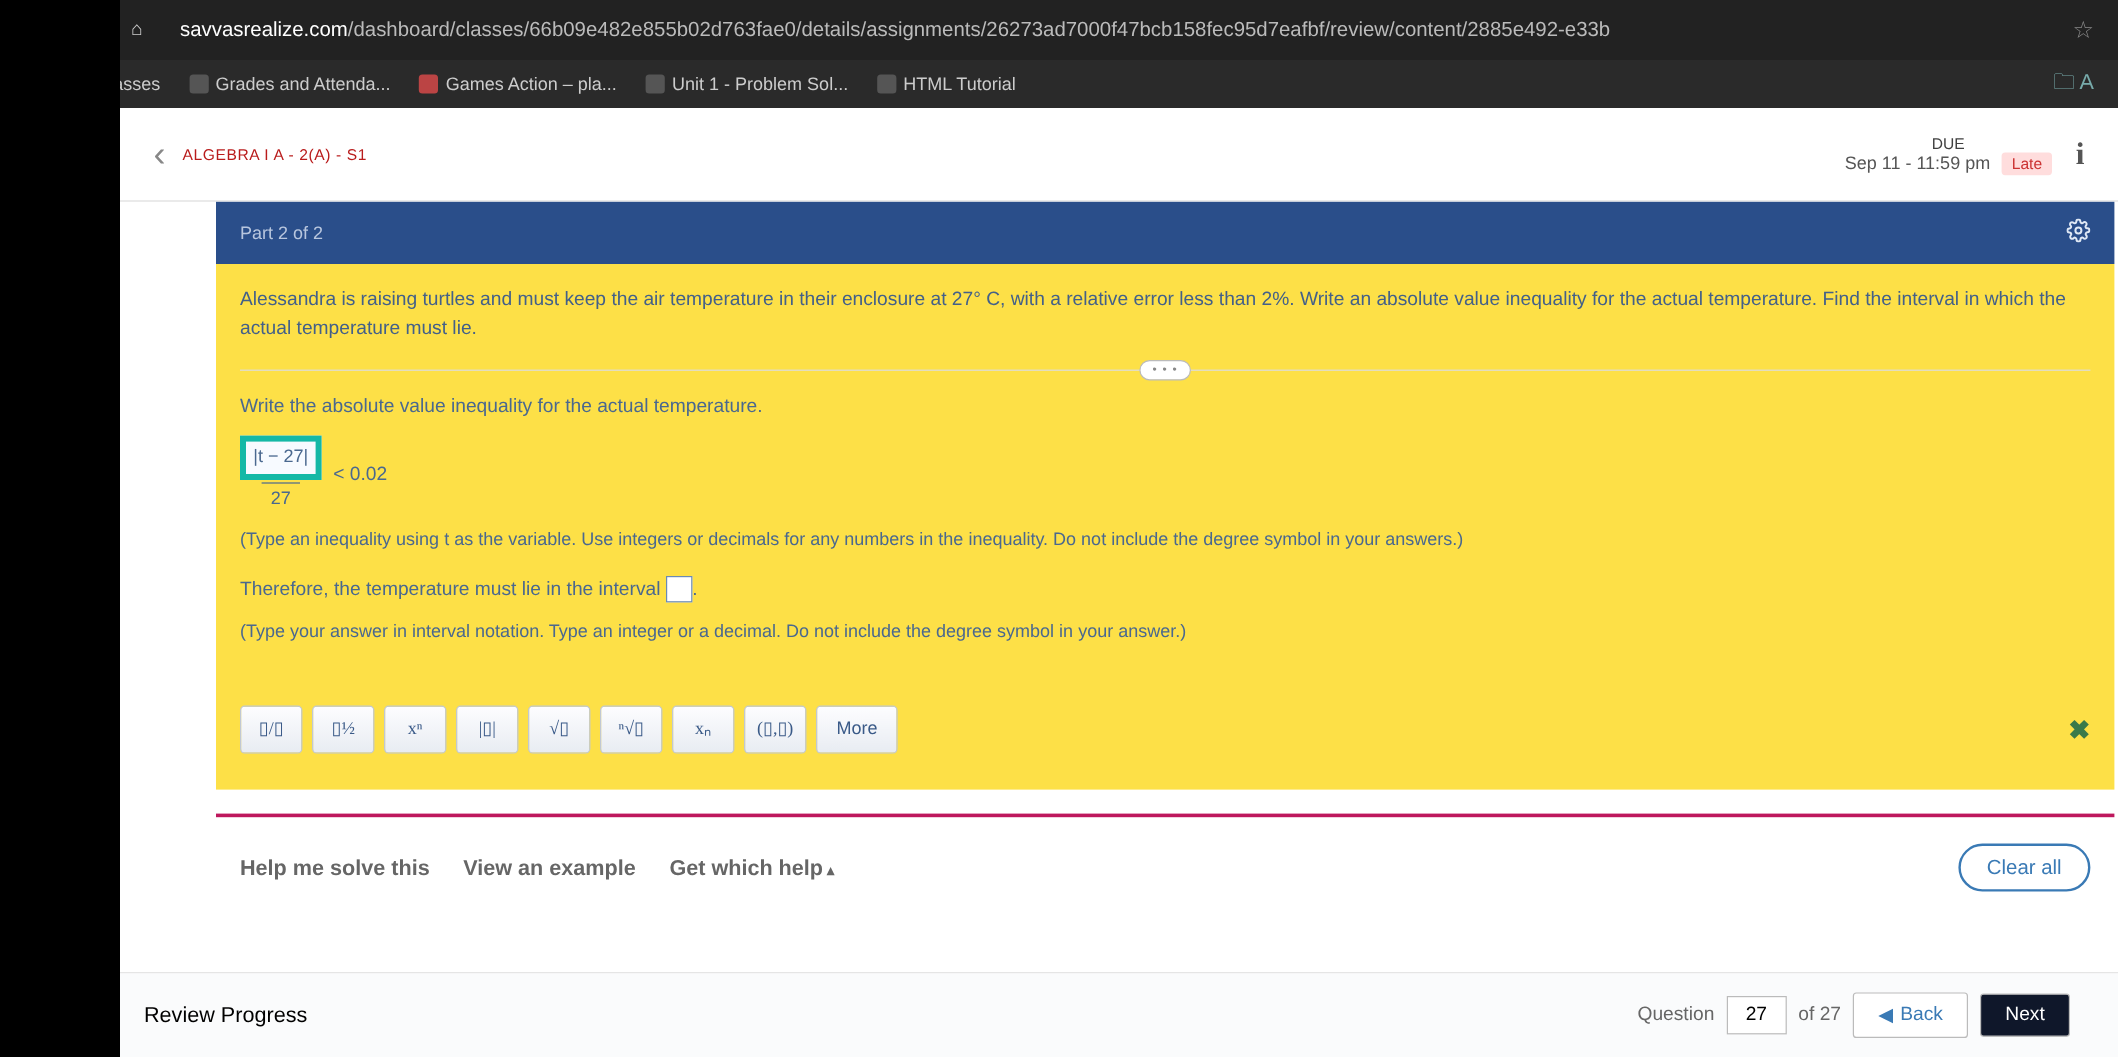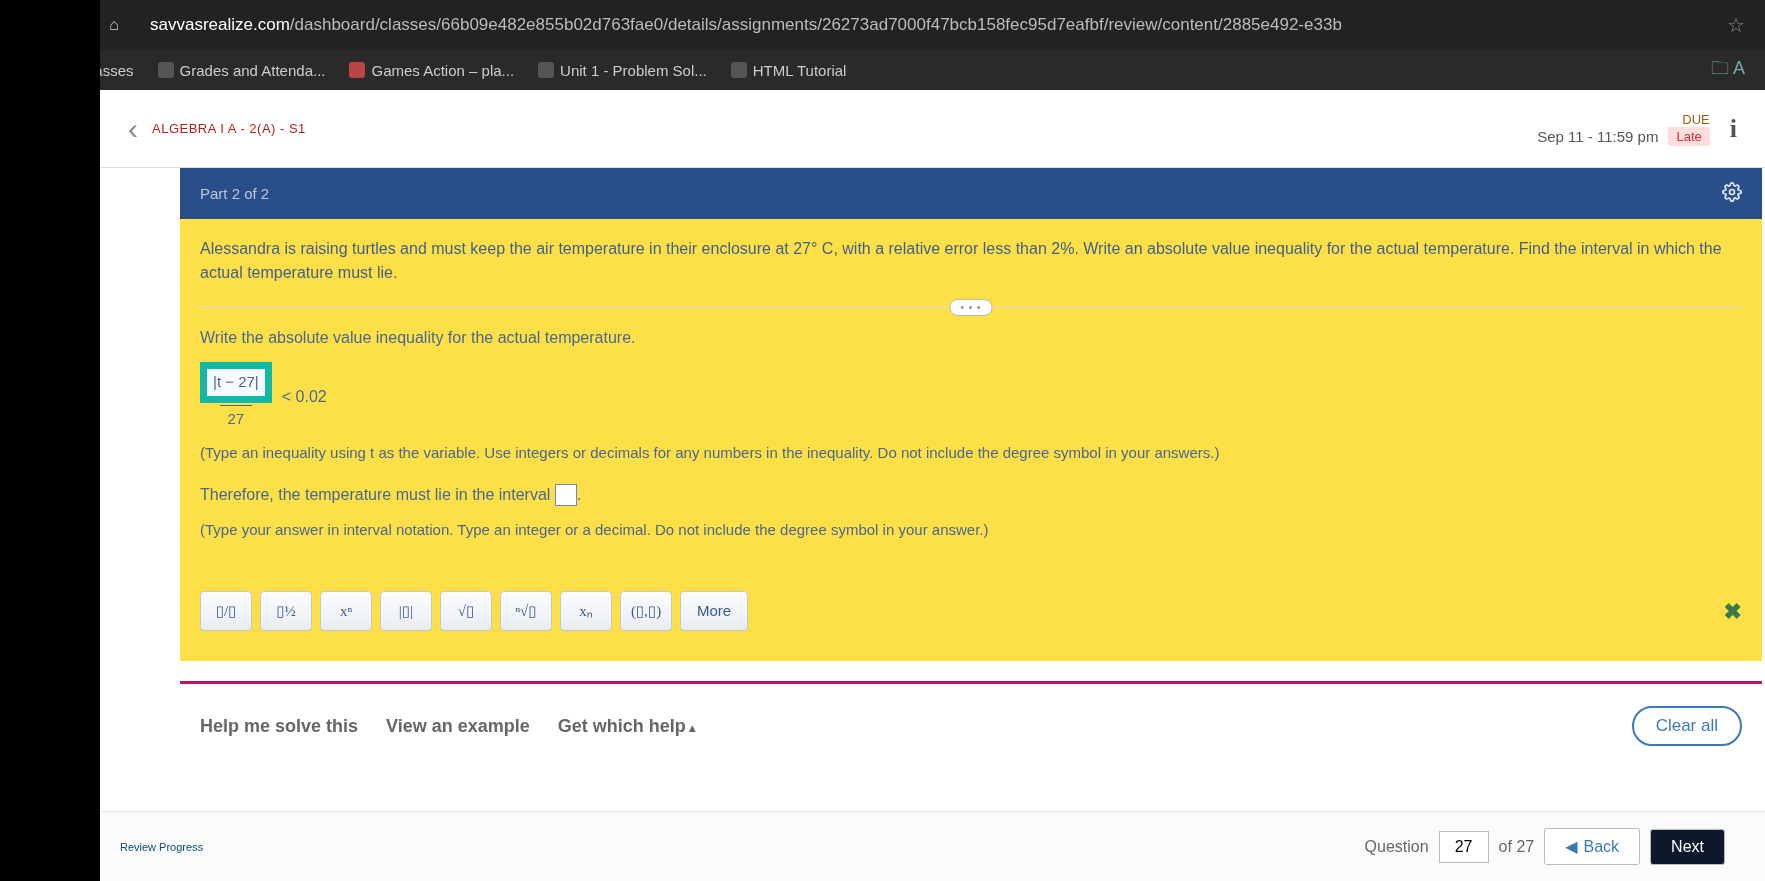--- a/index.html
+++ b/index.html
@@ -12,50 +12,50 @@
 .bookmarks-bar { height: 40px; background: #2a2a2a; display: flex; align-items: center; padding: 0 20px; color: #ccc; font-size: 15px; gap: 24px; }
 .bookmarks-bar .bm { display: flex; align-items: center; gap: 6px; cursor: pointer; }
 .bm-icon { width: 16px; height: 16px; background: #555; border-radius: 3px; }
 .bm-icon.orange { background: #c85; }
 .bm-icon.red { background: #b44; }
 .app-header { background: #fff; height: 78px; display: flex; align-items: center; padding: 0 28px; border-bottom: 1px solid #ddd; }
 .back-chevron { font-size: 30px; color: #888; margin-right: 14px; cursor: pointer; font-weight: 300; }
 .header-text .crumb { font-size: 13px; color: #b91c1c; letter-spacing: 0.5px; }
 .header-text .title { font-size: 21px; color: #555; margin-top: 2px; }
 .header-right { margin-left: auto; display: flex; align-items: center; gap: 20px; }
-.due-block .due-label { font-size: 13px; color: #a16207; text-align: right; }
+.due-block .due-label { font-size: 13px; color: #404040; text-align: center; }
 .due-block .due-value { font-size: 15px; color: #555; display: flex; align-items: center; gap: 10px; }
 .late-badge { background: #fdd; color: #c33; padding: 2px 8px; border-radius: 3px; font-size: 13px; }
 .info-icon { font-size: 26px; color: #555; font-family: Georgia, serif; cursor: pointer; font-weight: bold; }
 .left-gutter { position: absolute; left: 0; top: 0; width: 100px; height: 100%; background: #000; }
 .question-area { background: #fff; width: 100%; }
 .part-bar { background: #2a4e8a; color: #b8c6de; font-size: 15px; padding: 14px 20px; display: flex; align-items: center; }
 .gear { margin-left: auto; color: #dfe8f5; cursor: pointer; }
 .question-body { background: #fde047; padding: 18px 20px 30px 20px; color: #4a688f; font-size: 16px; line-height: 1.5; }
 .prompt { color: #436089; }
 .divider { border: none; border-top: 1px solid #ddd; margin: 22px 0 14px 0; position: relative; }
 .div-handle { position: absolute; left: 50%; top: -8px; transform: translateX(-50%); background: #fff; border: 1px solid #bbb; border-radius: 10px; padding: 0 10px; font-size: 10px; color: #888; cursor: pointer; letter-spacing: 1px; }
 .instr { color: #4a688f; margin: 18px 0 12px 0; }
 .equation { display: flex; align-items: center; gap: 10px; margin: 10px 0; color: #4a688f; }
 .frac { display: inline-flex; flex-direction: column; align-items: center; font-size: 15px; }
-.frac .num { border: 7px solid #14b8a6; padding: 2px 6px; margin-bottom: 2px; background: #f7faff; }
+.frac .num { border: 5px solid #14b8a6; padding: 2px 6px; margin-bottom: 2px; background: #f7faff; }
 .frac .den { border-top: 1px solid #4a688f; padding: 2px 8px; }
 .hint { color: #4a688f; font-size: 15px; margin: 8px 0; }
 .answer-box { display: inline-block; width: 22px; height: 22px; border: 1px solid #6a8ab5; vertical-align: middle; background: #fff; }
 .toolbar { display: flex; gap: 8px; justify-content: center; margin-top: 50px; align-items: center; }
 .tool-btn { width: 52px; height: 40px; border: 1px solid #c0c8d4; background: linear-gradient(#fdfdff,#e8ecf2); border-radius: 4px; display: flex; align-items: center; justify-content: center; color: #3a5a88; font-size: 15px; cursor: pointer; font-family: 'Times New Roman', serif; }
 .tool-btn.more { width: auto; padding: 0 16px; font-family: Arial; }
 .x-close { margin-left: auto; color: #3a7a4a; font-size: 22px; font-weight: bold; cursor: pointer; align-self: center; }
 .help-row { display: flex; align-items: center; padding: 22px 20px; gap: 28px; border-top: 3px solid #be185d; margin-top: 20px; }
 .help-link { color: #666; font-size: 18px; font-weight: 600; cursor: pointer; }
 .help-link.sub::after { content: " ▴"; font-size: 12px; }
 .clear-btn { margin-left: auto; border: 2px solid #3a7ab5; color: #3a7ab5; background: #fff; padding: 8px 22px; border-radius: 22px; font-size: 17px; cursor: pointer; }
 .check-btn { background: #e8bcd0; color: #b47a9a; padding: 10px 24px; border-radius: 22px; font-size: 17px; border: none; cursor: default; }
 .footer { display: flex; align-items: center; padding: 16px 40px 16px 20px; border-top: 1px solid #e5e5e5; background: #fafbfc; }
-.review-link { color: #0c4a6e; font-size: 11px; cursor: pointer; }
+.review-link { color: #000000; font-size: 18px; cursor: pointer; }
 .q-nav { margin-left: auto; display: flex; align-items: center; gap: 10px; color: #666; font-size: 16px; }
 .q-input { width: 50px; height: 32px; border: 1px solid #bbb; text-align: center; font-size: 16px; }
 .nav-btn { border: 1px solid #bbb; background: #fff; padding: 8px 20px; font-size: 16px; color: #3a7ab5; cursor: pointer; border-radius: 3px; display: flex; align-items: center; gap: 6px; }
 .nav-btn.next { background: #0f172a; color: #fff; }
 .main-wrap { position: relative; background: #fff; margin-left: 100px; height: calc(881px - 50px - 40px); display: flex; flex-direction: column; }
 .content-scroll { flex: 1; padding: 0 3px 0 80px; overflow: hidden; }
 .folder-icon { margin-left: auto; color: #7aa; font-size: 18px; }
 </style>
 </head>
 <body>

